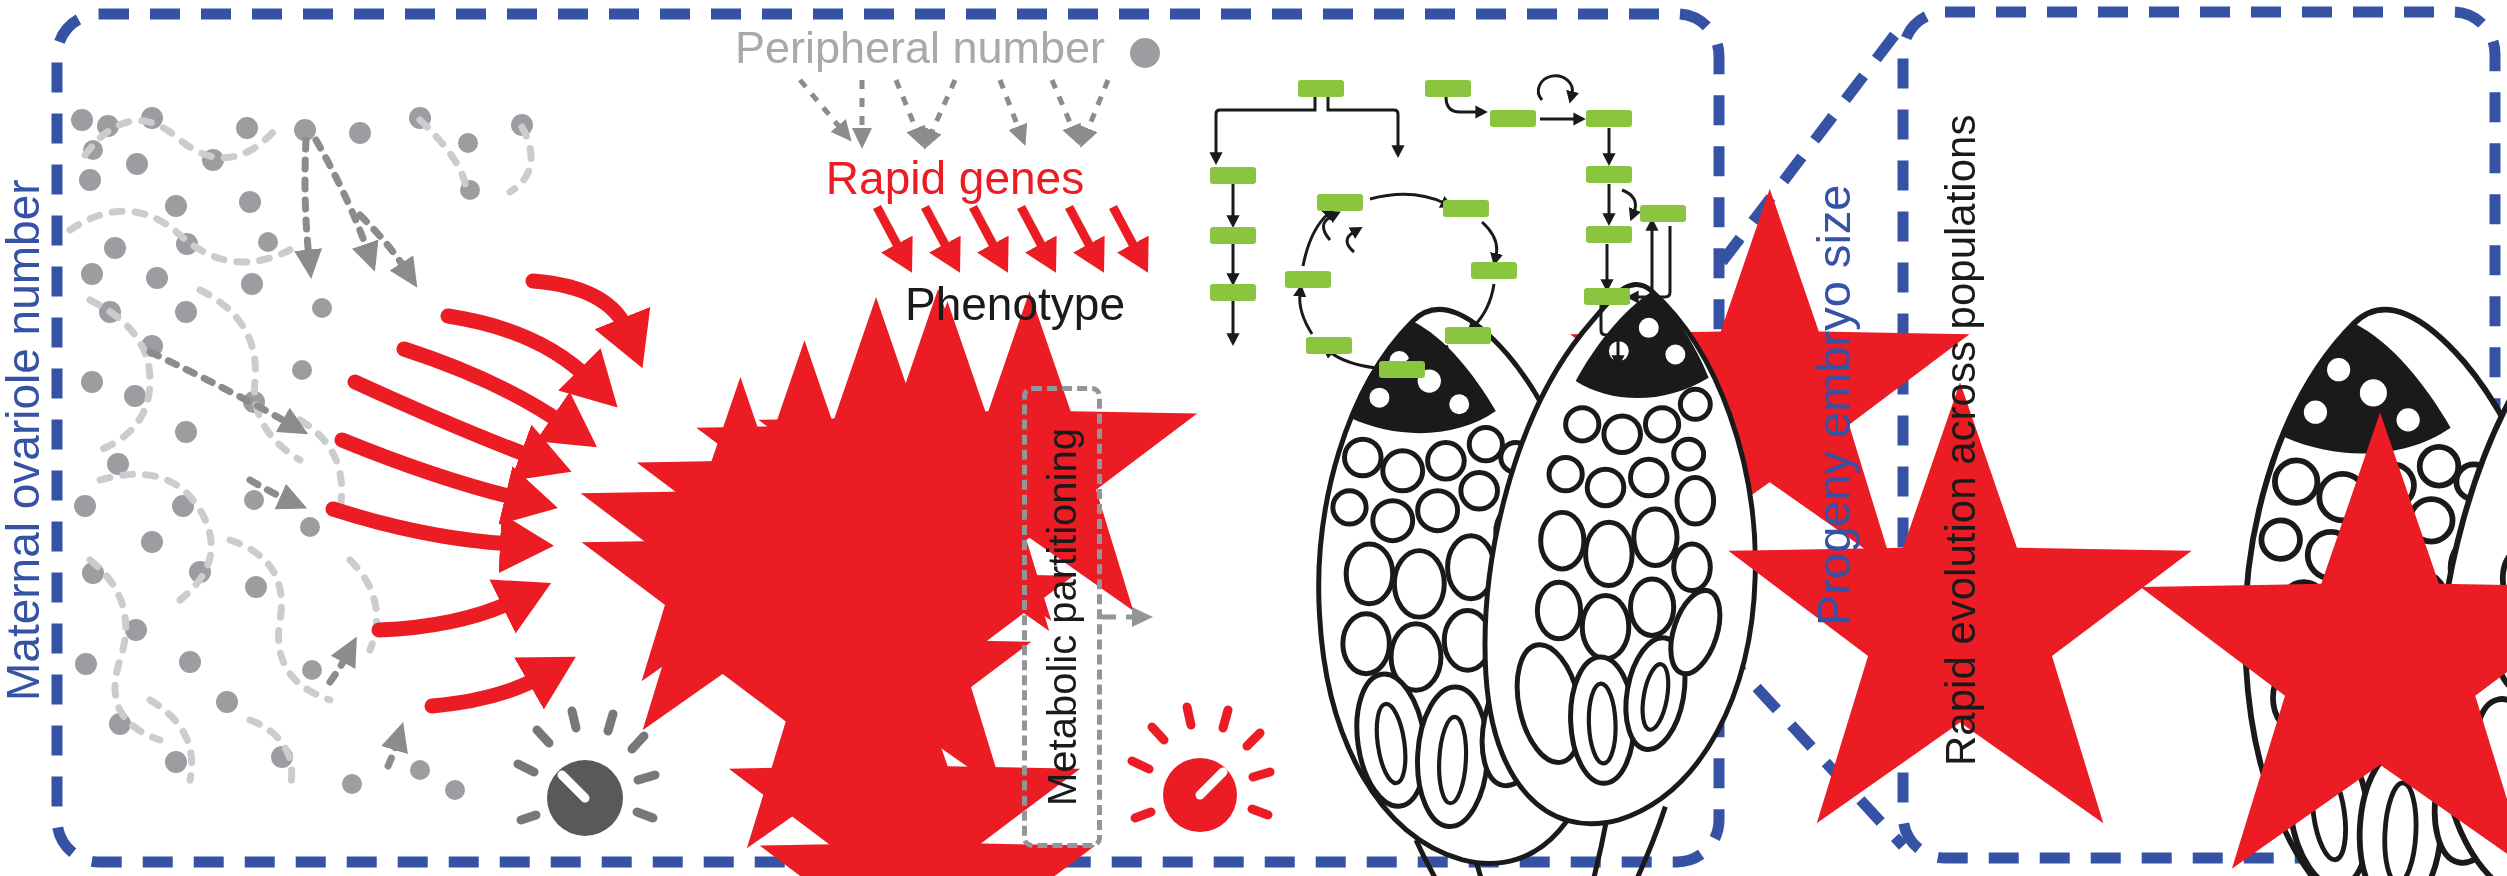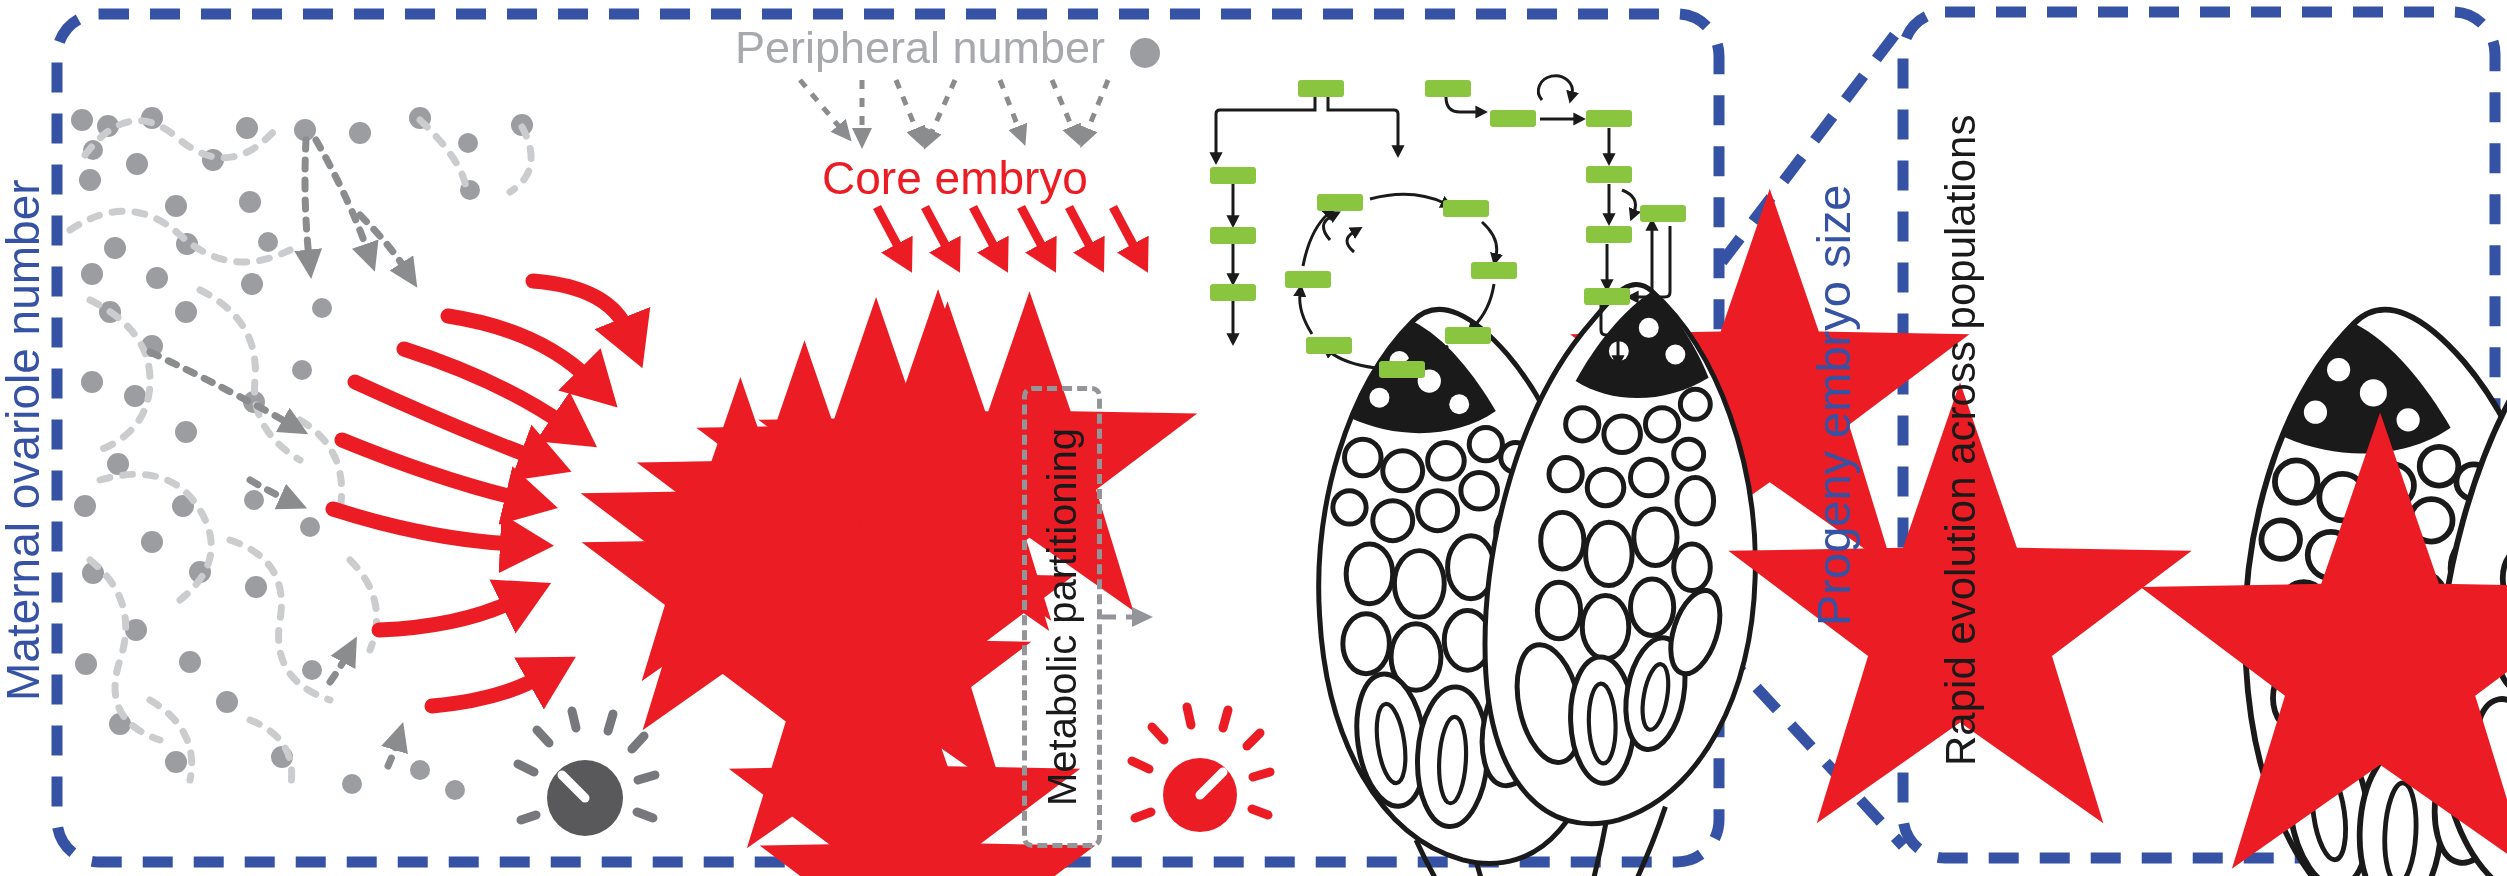--- a/index.html
+++ b/index.html
@@ -412,22 +412,23 @@
           <use href="#embryo" transform="translate(2172,713.64) scale(1.32)"></use>
         </g>
       </g>
 </svg>
 
   <div class="label vtext blue-text" style="left:-4px;top:60px;width:54px;height:760px;font-size:46px;">Maternal ovariole number</div>
 
   <div class="label gray-text" style="left:690px;top:22px;width:460px;height:50px;font-size:45px;">Peripheral number</div>
   <div class="circle-icon" style="left:1130px;top:38px;width:30px;height:30px;"></div>
 
-  <div class="label red-text" style="left:800px;top:153px;width:310px;height:50px;font-size:46px;">Core embryo</div>
-
+  <div class="label red-text" style="left:800px;top:153px;width:310px;height:50px;font-size:46px;">Rapid genes</div>
+
+  <div class="label black-text" style="left:860px;top:279px;width:310px;height:50px;font-size:46px;">Phenotype</div>
 
   <div class="metabolic-box" style="left:1022px;top:386px;width:70px;height:452px;">
     <div class="label vtext black-text" style="position:static;width:46px;height:440px;font-size:40px;">Metabolic partitioning</div>
   </div>
 
   <div class="label vtext blue-text" style="left:1804px;top:80px;width:58px;height:650px;font-size:47px;">Progeny embryo size</div>
 
   <div class="label vtext black-text" style="left:1934px;top:20px;width:54px;height:840px;font-size:42px;">Rapid evolution across populations</div>
 </div>
 

